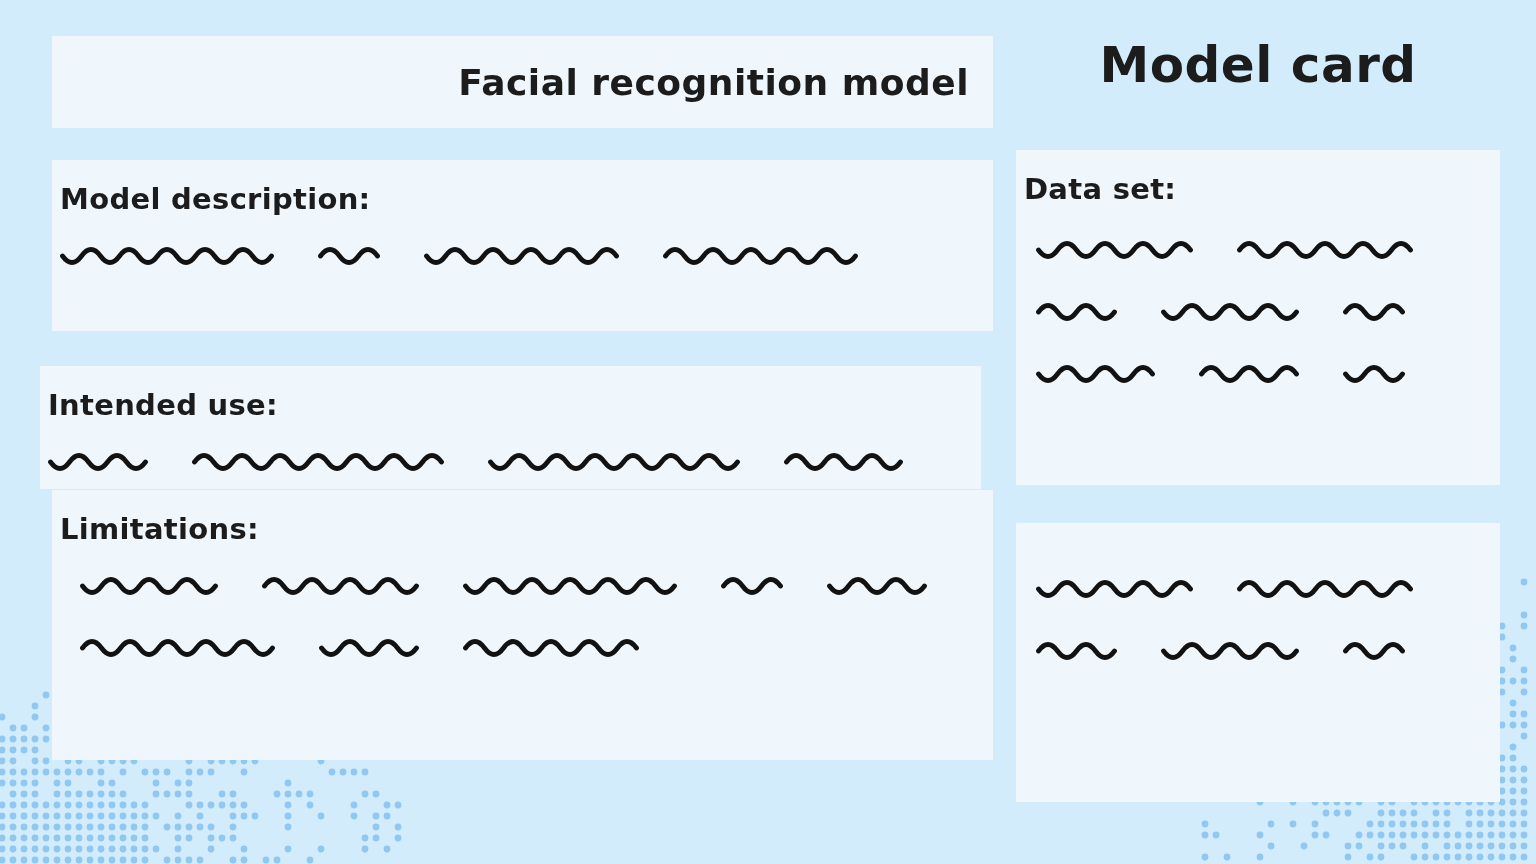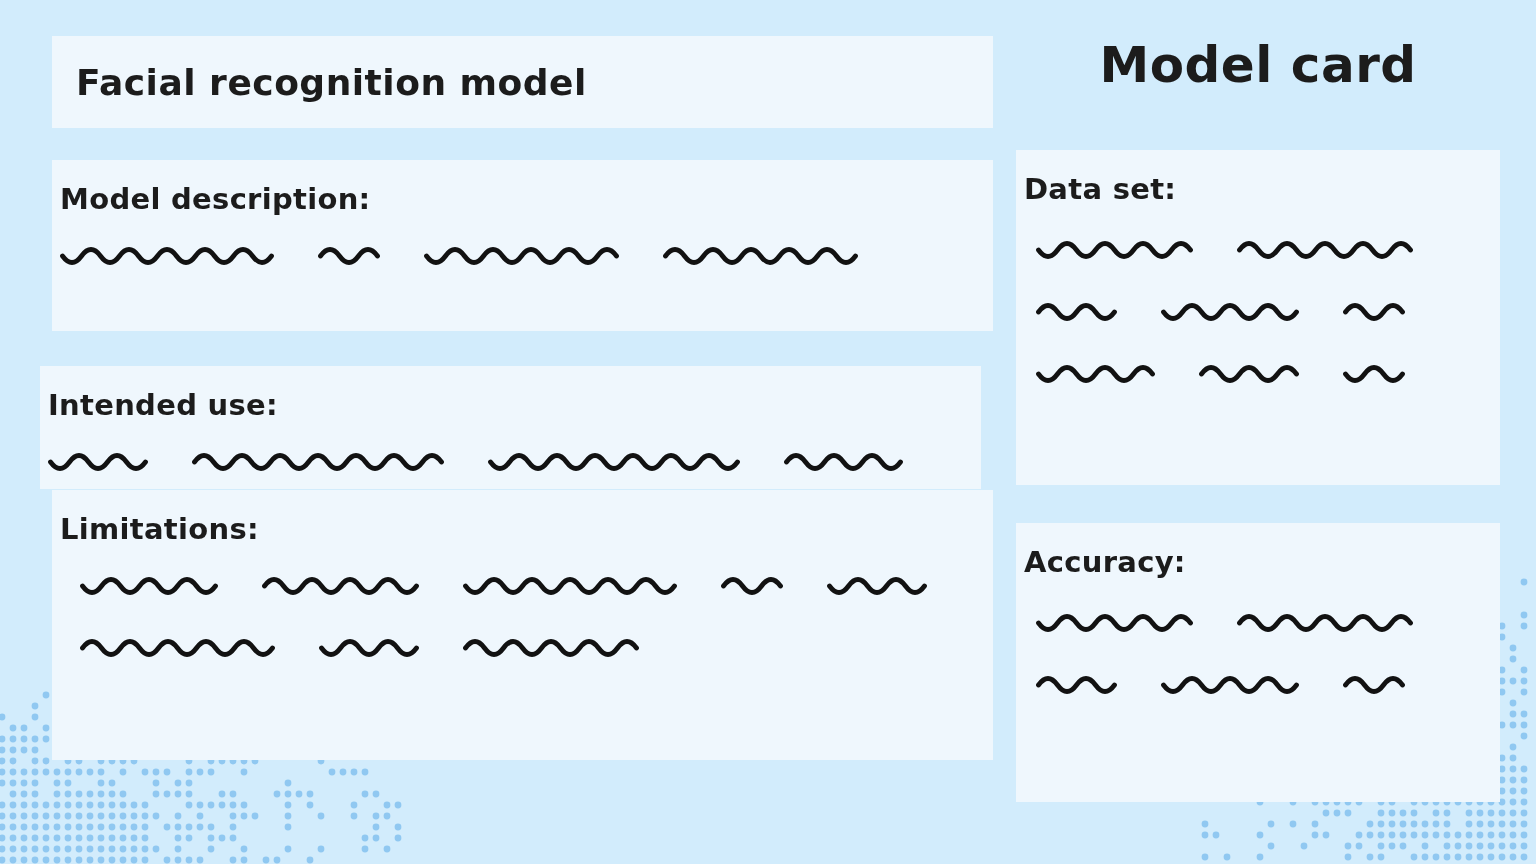--- a/index.html
+++ b/index.html
@@ -19,20 +19,21 @@
     left: 0;
     top: 0;
     width: 1536px;
     height: 864px;
     pointer-events: none;
   }
   .panel {
     position: absolute;
     background: var(--panel, #eff7fd);
     box-sizing: border-box;
+    justify-content: flex-end;
   }
   .title-panel {
     left: 52px; top: 36px; width: 941px; height: 92px;
     display: flex; align-items: center;
     padding: 0 24px;
   }
   .model-name {
     font-size: 36px;
     font-weight: 700;
     color: var(--text, #1c1c1c);
@@ -779,21 +780,20 @@
             <path d="M 2.5 12 q 9.5 -13 19 0 t 19 0 t 19 0 t 19 0 t 19 0" fill="none" stroke="#121212" stroke-width="4.8" stroke-linecap="round"></path>
           </svg>
           <svg width="62" height="24" viewBox="0 0 62 24">
             <path d="M 2.5 12 q 9.5 13 19 0 t 19 0 t 19 0" fill="none" stroke="#121212" stroke-width="4.8" stroke-linecap="round"></path>
           </svg>
         </div>
       </div>
   </div>
 
   <div class="panel content-panel panel-accuracy">
-    <div class="section-label">Accuracy:</div>
     <div class="squiggle-rows">
         <div class="squiggle-row">
           <svg width="157" height="24" viewBox="0 0 157 24">
             <path d="M 2.5 12 q 9.5 13 19 0 t 19 0 t 19 0 t 19 0 t 19 0 t 19 0 t 19 0 t 19 0" fill="none" stroke="#121212" stroke-width="4.8" stroke-linecap="round"></path>
           </svg>
           <svg width="176" height="24" viewBox="0 0 176 24">
             <path d="M 2.5 12 q 9.5 -13 19 0 t 19 0 t 19 0 t 19 0 t 19 0 t 19 0 t 19 0 t 19 0 t 19 0" fill="none" stroke="#121212" stroke-width="4.8" stroke-linecap="round"></path>
           </svg>
         </div>
         <div class="squiggle-row">

